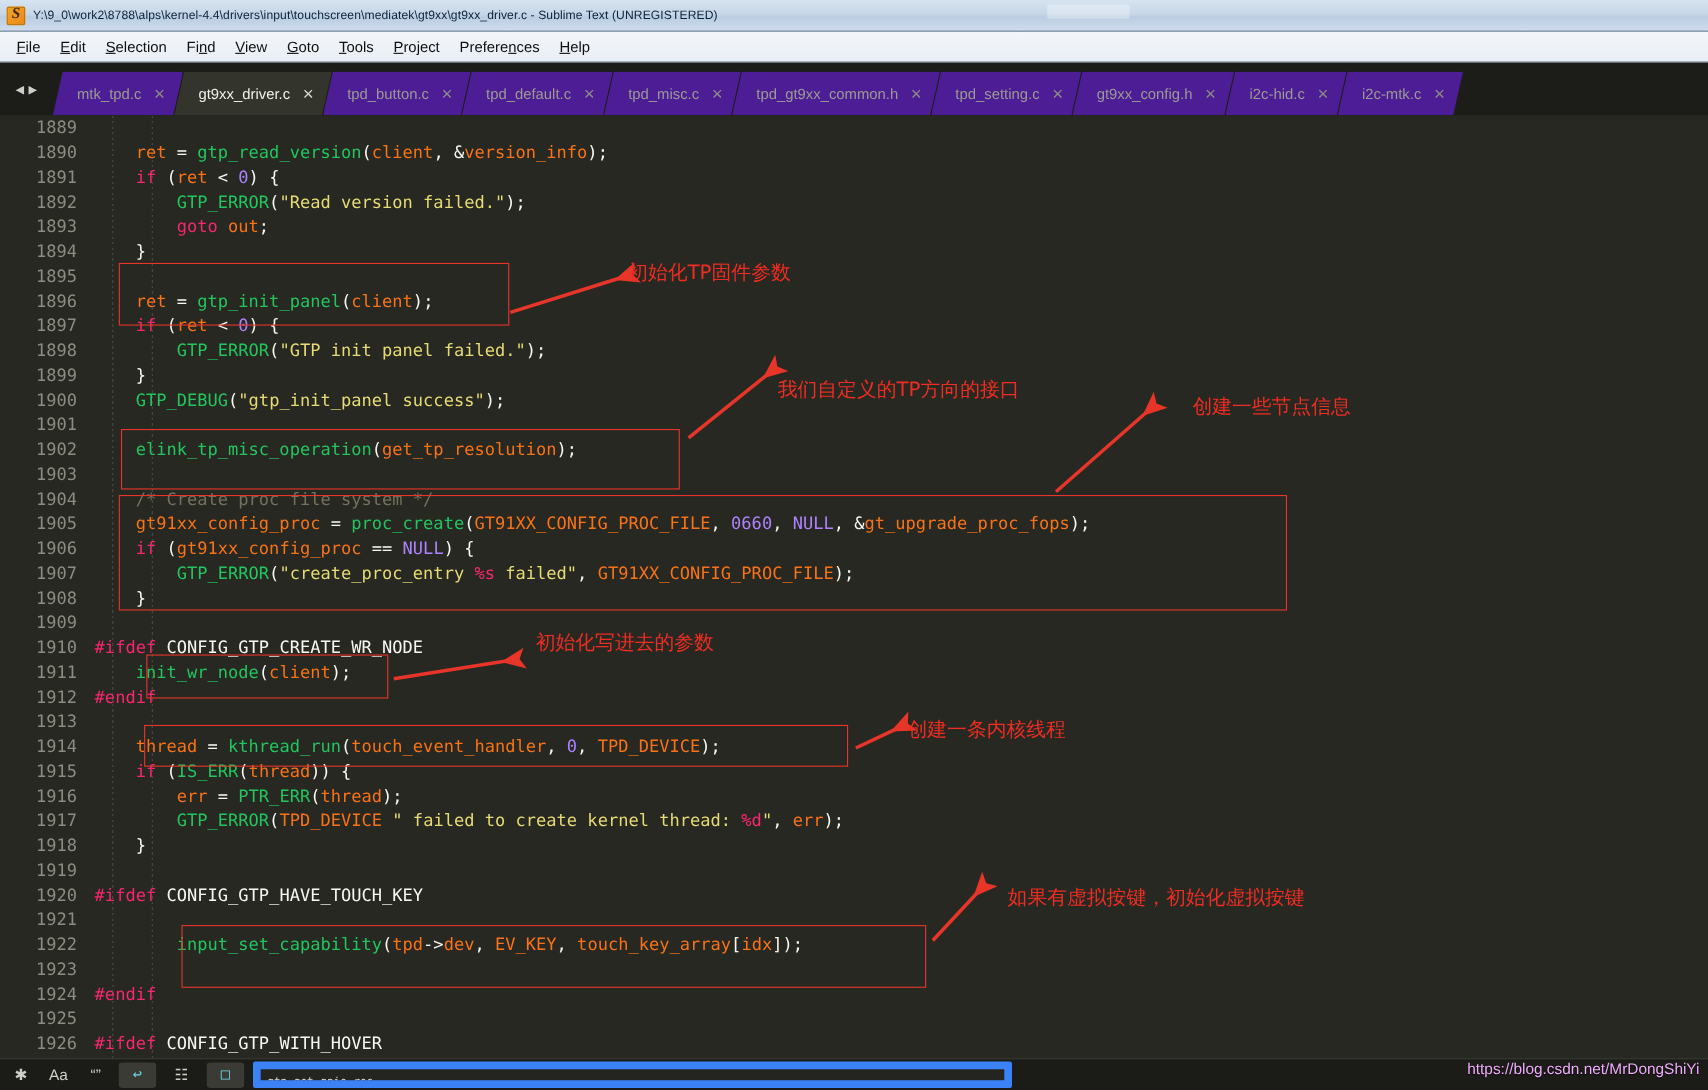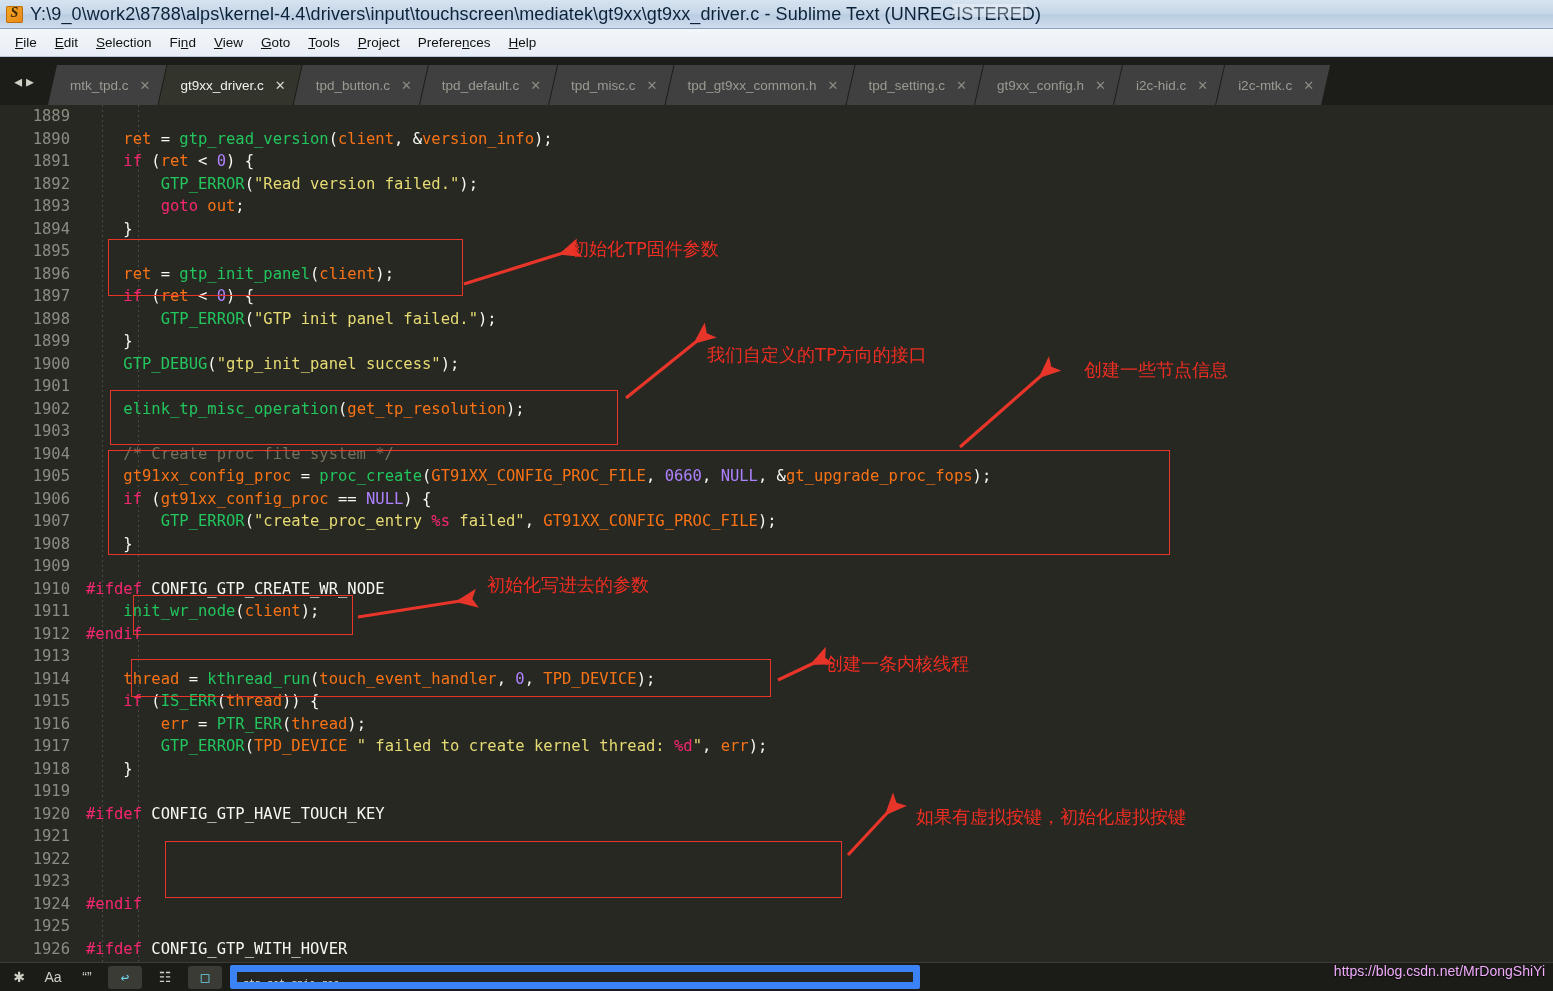--- a/index.html
+++ b/index.html
@@ -10,21 +10,21 @@
   }
   #app{position:relative;width:1553px;height:991px;}
 
   
   .titlebar{
     position:absolute;left:0;top:0;width:1553px;height:29px;
     background:linear-gradient(to bottom,#d6e3f0 0%,#c7d7e8 45%,#bbcde2 55%,#cfdced 100%);
     border-bottom:1px solid #8ba3bd;
     display:flex;align-items:center;
     font-family:"Liberation Sans", sans-serif;
-    font-size:18px;color:#0b2238;
+    font-size:11px;color:#0b2238;
     box-sizing:border-box;
   }
   .st-logo{
     width:17px;height:17px;margin-left:6px;margin-right:7px;
     background:linear-gradient(135deg,#f5a623 0%,#e8881a 100%);
     border-radius:2px;position:relative;flex:none;
     box-shadow:inset 0 0 0 1px #b96f12;
   }
   .st-logo:after{
     content:"S";position:absolute;left:0;right:0;top:-1px;
@@ -58,21 +58,21 @@
   .tab-nav{
     width:48px;height:48px;flex:none;display:flex;align-items:center;
     justify-content:center;gap:4px;color:#cfcfc6;
   }
   .tab-nav span{font-size:13px;line-height:1;}
   .tab{
     position:relative;height:40px;flex:none;
     display:flex;align-items:center;justify-content:center;
     padding:0 16px 0 22px;
     font-family:"Liberation Sans", sans-serif;font-size:13.5px;
-    color:#9b9b93;background:#404040;
+    color:#9b9b93;background:#4c1d95;
     margin-right:-8px;
     clip-path:polygon(9px 0,100% 0,calc(100% - 9px) 100%,0 100%);
     box-sizing:border-box;
   }
   .tab.active{background:#33342c;color:#f2f2ec;z-index:5;}
   .tab .tab-label{white-space:nowrap;}
   .tab .tab-close{
     margin-left:11px;font-size:13px;color:#8c8c84;line-height:1;
   }
   .tab.active .tab-close{color:#d5d5ce;}
@@ -260,21 +260,21 @@
         <div class="line" style="top: 517.5px; position: absolute; left: 0px; right: 0px;"><div class="lnum">1912</div><div class="ltext"><span class="c-pre">#endif</span></div></div>
         <div class="line" style="top: 540px; position: absolute; left: 0px; right: 0px;"><div class="lnum">1913</div><div class="ltext"></div></div>
         <div class="line" style="top: 562.5px; position: absolute; left: 0px; right: 0px;"><div class="lnum">1914</div><div class="ltext">    <span class="c-plain">thread</span> = <span class="c-fn">kthread_run</span>(<span class="c-plain">touch_event_handler</span>, <span class="c-num">0</span>, <span class="c-plain">TPD_DEVICE</span>);</div></div>
         <div class="line" style="top: 585px; position: absolute; left: 0px; right: 0px;"><div class="lnum">1915</div><div class="ltext">    <span class="c-kw">if</span> (<span class="c-fn">IS_ERR</span>(<span class="c-plain">thread</span>)) {</div></div>
         <div class="line" style="top: 607.5px; position: absolute; left: 0px; right: 0px;"><div class="lnum">1916</div><div class="ltext">        <span class="c-plain">err</span> = <span class="c-fn">PTR_ERR</span>(<span class="c-plain">thread</span>);</div></div>
         <div class="line" style="top: 630px; position: absolute; left: 0px; right: 0px;"><div class="lnum">1917</div><div class="ltext">        <span class="c-fn">GTP_ERROR</span>(<span class="c-plain">TPD_DEVICE</span> <span class="c-str">" failed to create kernel thread: <span class="c-esc">%d</span>"</span>, <span class="c-plain">err</span>);</div></div>
         <div class="line" style="top: 652.5px; position: absolute; left: 0px; right: 0px;"><div class="lnum">1918</div><div class="ltext">    }</div></div>
         <div class="line" style="top: 675px; position: absolute; left: 0px; right: 16px;"><div class="lnum">1919</div><div class="ltext"></div></div>
         <div class="line" style="top: 697.5px; position: absolute; left: 0px; right: 0px;"><div class="lnum">1920</div><div class="ltext"><span class="c-pre">#ifdef</span> CONFIG_GTP_HAVE_TOUCH_KEY</div></div>
         <div class="line" style="top: 720px; position: absolute; left: 0px; right: 0px; padding-left: 16px;"><div class="lnum">1921</div></div>
-        <div class="line" style="top: 742.5px; position: absolute; left: 0px; right: 0px;"><div class="lnum">1922</div></div>
+        <div class="line" style="top: 742.5px; position: absolute; left: 0px; right: 0px;"><div class="lnum">1922</div><div class="ltext">        <span class="c-fn">input_set_capability</span>(<span class="c-plain">tpd</span>-&gt;<span class="c-plain">dev</span>, <span class="c-plain">EV_KEY</span>, <span class="c-plain">touch_key_array</span>[<span class="c-plain">idx</span>]);</div></div>
         <div class="line" style="top: 765px; position: absolute; left: 0px; right: 0px;"><div class="lnum">1923</div><div class="ltext"></div></div>
         <div class="line" style="top: 787.5px; position: absolute; left: 0px; right: 0px;"><div class="lnum">1924</div><div class="ltext"><span class="c-pre">#endif</span></div></div>
         <div class="line" style="top: 810px; position: absolute; left: 0px; right: 0px;"><div class="lnum">1925</div><div class="ltext"></div></div>
         <div class="line" style="top: 832.5px; position: absolute; left: 0px; right: 0px;"><div class="lnum">1926</div><div class="ltext"><span class="c-pre">#ifdef</span> CONFIG_GTP_WITH_HOVER</div></div>
         <div class="line" style="top: 855px; position: absolute; left: 0px; right: 0px;"><div class="lnum">1927</div><div class="ltext">    ();</div></div>
       </div>
   </div>
 
   <div class="ann-layer">
 

